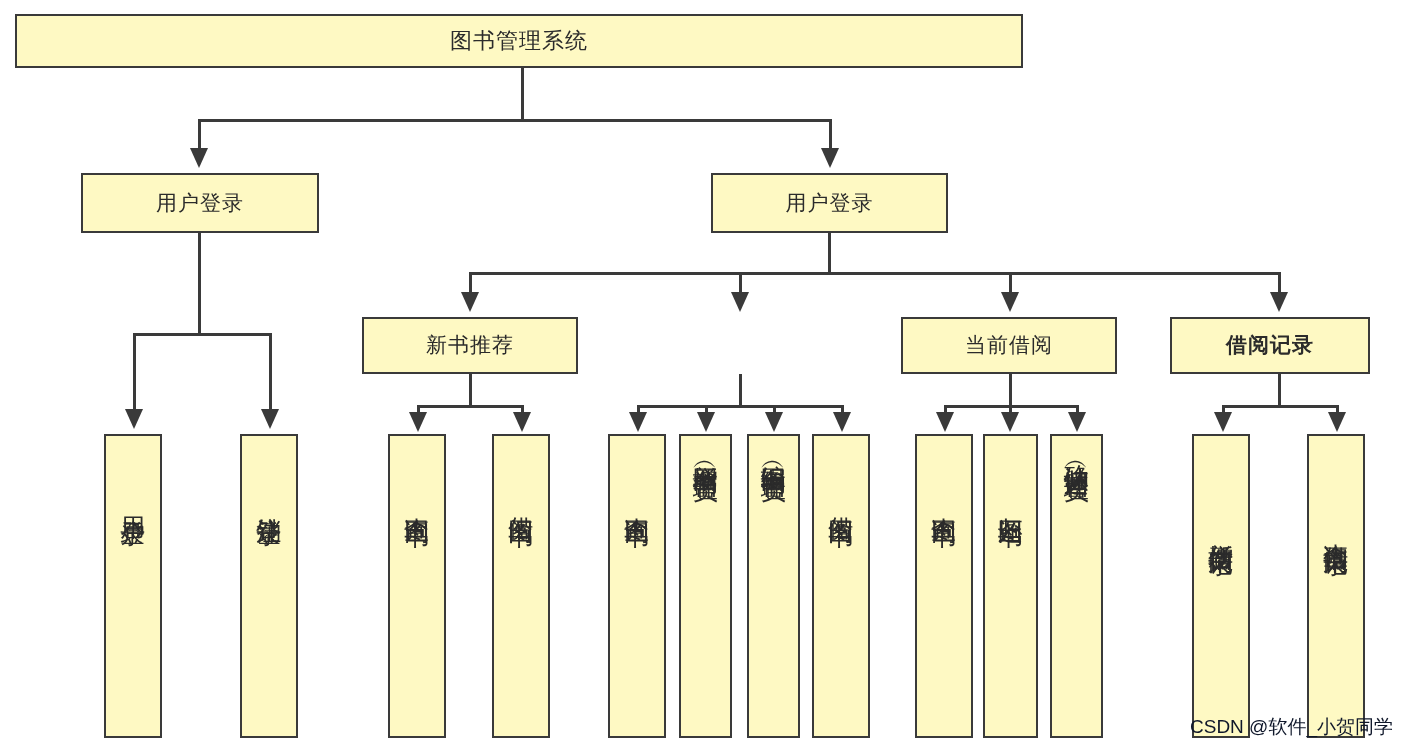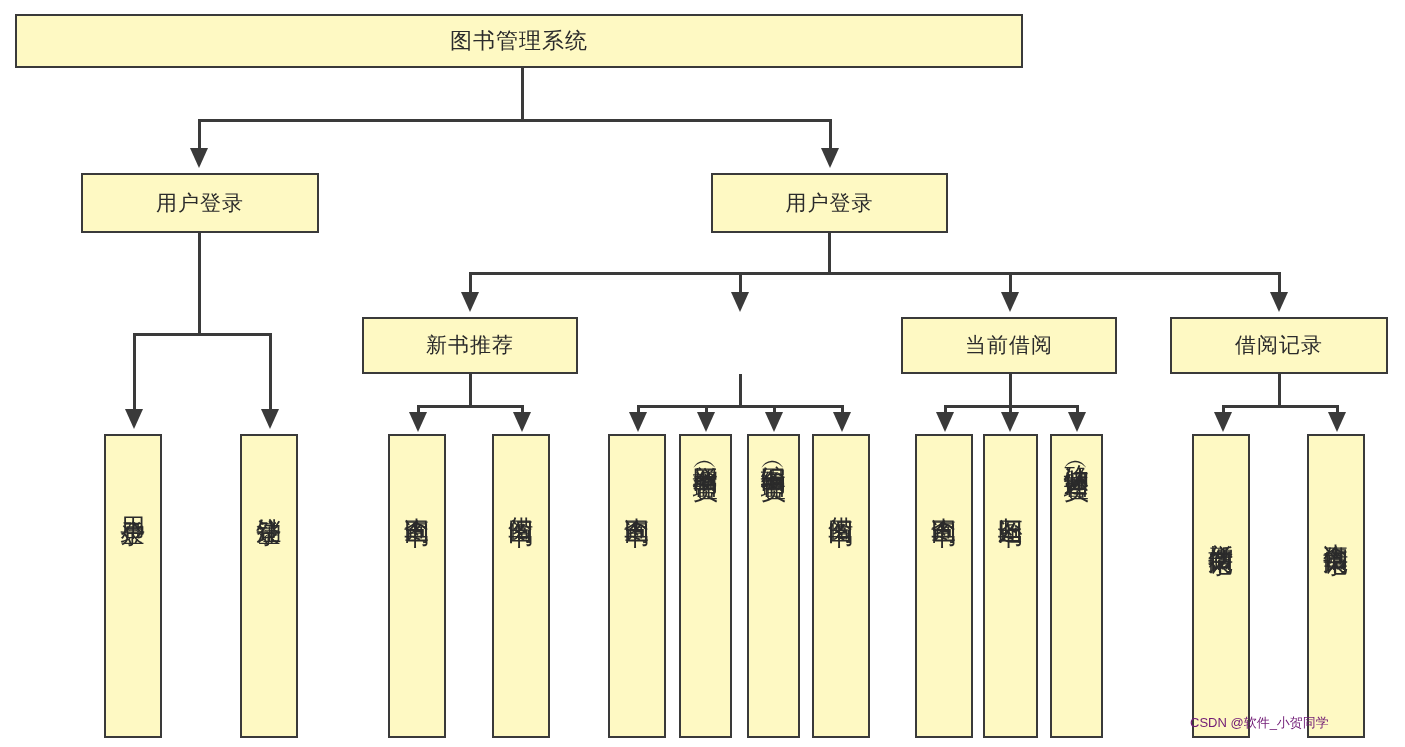--- a/index.html
+++ b/index.html
@@ -55,22 +55,22 @@
     width:0;height:0;
     border-left:9px solid transparent;
     border-right:9px solid transparent;
     border-top:20px solid #3a3a3a;
     z-index:2;
   }
 
   
   #watermark{
     position:absolute;
-    color:#701a75;
-    font-size:13px;
+    color:#0f172a;
+    font-size:19px;
     white-space:nowrap;
     z-index:6;
     pointer-events:none;
   }
 </style>
 </head>
 <body>
 
 <div id="stage">
 
@@ -143,21 +143,21 @@
   <div class="node h-node" style="left:711px;top:173px;width:237px;height:60px;">
     <span class="lbl">用户登录</span>
   </div>
 
   <div class="node h-node" style="left:362px;top:317px;width:216px;height:57px;justify-content:center;">
     <span class="lbl">新书推荐</span>
   </div>
   <div class="node h-node" style="left:901px;top:317px;width:216px;height:57px;">
     <span class="lbl">当前借阅</span>
   </div>
-  <div class="node h-node" style="left:1170px;top:317px;width:218px;height:57px;">
+  <div class="node h-node" style="left:1170px;top:317px;width:200px;height:57px;font-weight:bold;">
     <span class="lbl">借阅记录</span>
   </div>
 
   <div class="node v-node mid" style="left:104px;top:434px;width:58px;height:304px;">
     <span class="lbl">用户登录</span>
   </div>
   <div class="node v-node mid" style="left:240px;top:434px;width:58px;height:304px;">
     <span class="lbl">注销登录</span>
   </div>
 

